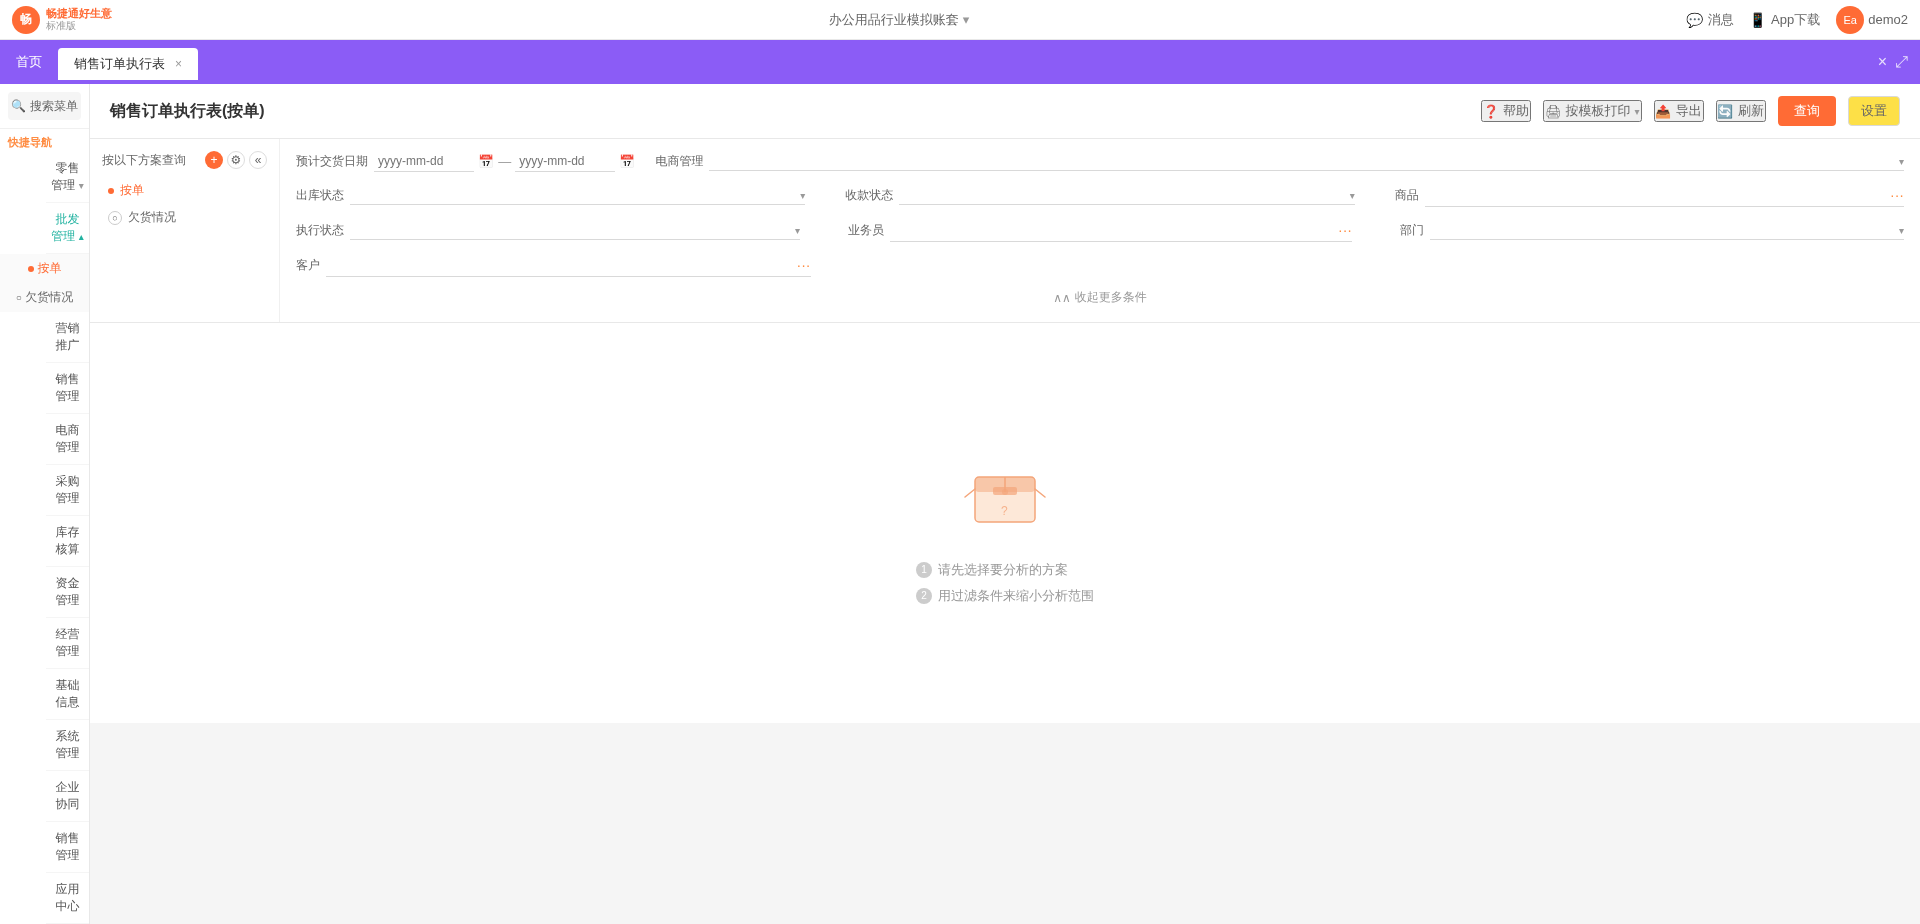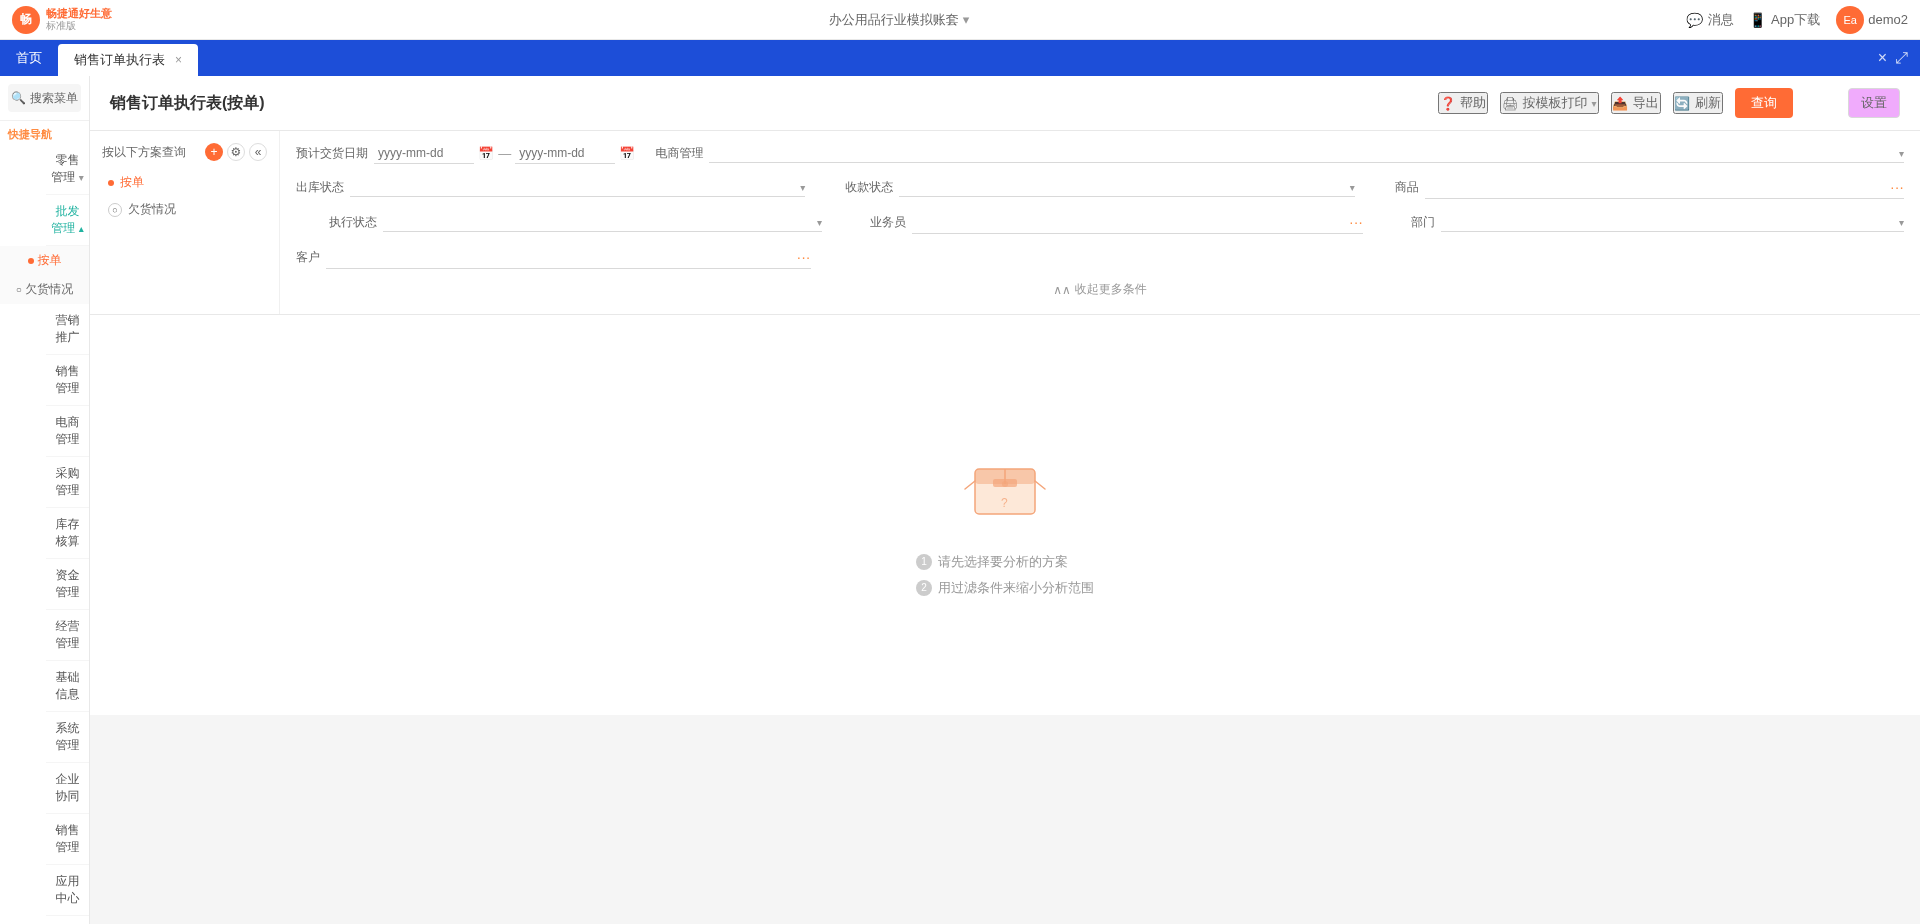--- a/index.html
+++ b/index.html
@@ -9,21 +9,21 @@
     .top-bar { height: 40px; background: #fff; display: flex; align-items: center; padding: 0 12px; border-bottom: 1px solid #e8e8e8; justify-content: space-between; flex-shrink: 0; }
     .top-bar-left { display: flex; align-items: center; gap: 8px; }
     .logo-area { display: flex; align-items: center; gap: 6px; }
     .logo-icon { width: 28px; height: 28px; background: #ff6b35; border-radius: 50%; display: flex; align-items: center; justify-content: center; color: #fff; font-size: 12px; font-weight: bold; }
     .top-bar-center { display: flex; align-items: center; gap: 4px; color: #666; font-size: 13px; }
     .top-bar-right { display: flex; align-items: center; gap: 16px; color: #666; font-size: 13px; }
     .top-bar-right-item { display: flex; align-items: center; gap: 4px; cursor: pointer; }
     .avatar { width: 28px; height: 28px; border-radius: 50%; background: #ff6b35; color: #fff; display: flex; align-items: center; justify-content: center; font-size: 11px; }
 
     
-    .tab-bar { height: 36px; background: #1d4ed8; display: flex; align-items: center; padding: 0 0; flex-shrink: 0; }
+    .tab-bar { height: 44px; background: #8b5cf6; display: flex; align-items: center; padding: 0 0; flex-shrink: 0; }
     .tab-item { height: 36px; display: flex; align-items: center; padding: 0 16px; cursor: pointer; color: rgba(255,255,255,0.85); font-size: 13px; gap: 6px; }
     .tab-item.home { color: #fff; }
     .tab-item.active { background: #fff; color: #333; border-radius: 4px 4px 0 0; margin-top: 4px; height: 32px; }
     .tab-close { color: #999; font-size: 12px; margin-left: 4px; }
     .tab-expand { margin-left: auto; margin-right: 12px; color: rgba(255,255,255,0.8); display: flex; align-items: center; gap: 8px; }
 
     
     .main-layout { display: flex; flex: 1; overflow: hidden; }
 
     
@@ -37,21 +37,21 @@
 
     
     .content-area { flex: 1; overflow-y: auto; padding: 0; background: #f5f5f5; }
 
     
     .page-header { background: #fff; padding: 12px 20px; display: flex; align-items: center; justify-content: space-between; border-bottom: 1px solid #e8e8e8; }
     .page-title { font-size: 16px; font-weight: bold; color: #333; }
     .page-actions { display: flex; align-items: center; gap: 12px; }
     .page-action-btn { display: flex; align-items: center; gap: 4px; color: #666; font-size: 13px; cursor: pointer; }
     .page-action-btn.primary { background: #ff6b35; color: #fff; padding: 6px 16px; border-radius: 4px; border: none; cursor: pointer; }
-    .page-action-btn.secondary { background: #f0abfc; color: #666; padding: 5px 12px; border-radius: 4px; border: 1px solid #d9d9d9; cursor: pointer; margin-left: 43px; }
+    .page-action-btn.secondary { background: #fde047; color: #666; padding: 5px 12px; border-radius: 4px; border: 1px solid #d9d9d9; cursor: pointer; }
 
     
     .empty-state { display: flex; flex-direction: column; align-items: center; justify-content: center; padding: 80px 20px; background: #fff; min-height: 400px; }
     .empty-icon { width: 100px; height: 100px; margin-bottom: 20px; position: relative; }
     .empty-icon svg { width: 100%; height: 100%; }
     .empty-tips { color: #999; font-size: 13px; line-height: 2; }
     .empty-tip-item { display: flex; align-items: center; gap: 6px; }
     .tip-number { width: 16px; height: 16px; border-radius: 50%; background: #ccc; color: #fff; font-size: 10px; display: flex; align-items: center; justify-content: center; flex-shrink: 0; }
 
     
@@ -273,21 +273,21 @@
             </div>
           </div>
           <div style="display:flex;align-items:center;gap:6px;flex:1;">
             <span style="font-size:12px;color:#666;white-space:nowrap;">商品</span>
             <div style="flex:1;border-bottom:1px solid #d9d9d9;padding:3px 0;display:flex;align-items:center;justify-content:flex-end;cursor:pointer;">
               <span style="color:#ff8c42;font-size:14px;">···</span>
             </div>
           </div>
         </div>
 
-        <div style="display:flex;align-items:center;margin-bottom:12px;gap:48px;margin-left:33px;">
+        <div style="display:flex;align-items:center;margin-bottom:12px;gap:48px;">
           <div style="display:flex;align-items:center;gap:6px;flex:1;">
             <span style="font-size:12px;color:#666;white-space:nowrap;">执行状态</span>
             <div style="flex:1;display:flex;align-items:center;border-bottom:1px solid #d9d9d9;padding:3px 0;justify-content:space-between;cursor:pointer;">
               <span style="color:#ccc;font-size:12px;"></span>
               <span style="color:#999;font-size:10px;">▾</span>
             </div>
           </div>
           <div style="display:flex;align-items:center;gap:6px;flex:1;">
             <span style="font-size:12px;color:#666;white-space:nowrap;">业务员</span>
             <div style="flex:1;border-bottom:1px solid #d9d9d9;padding:3px 0;display:flex;align-items:center;justify-content:flex-end;cursor:pointer;">

